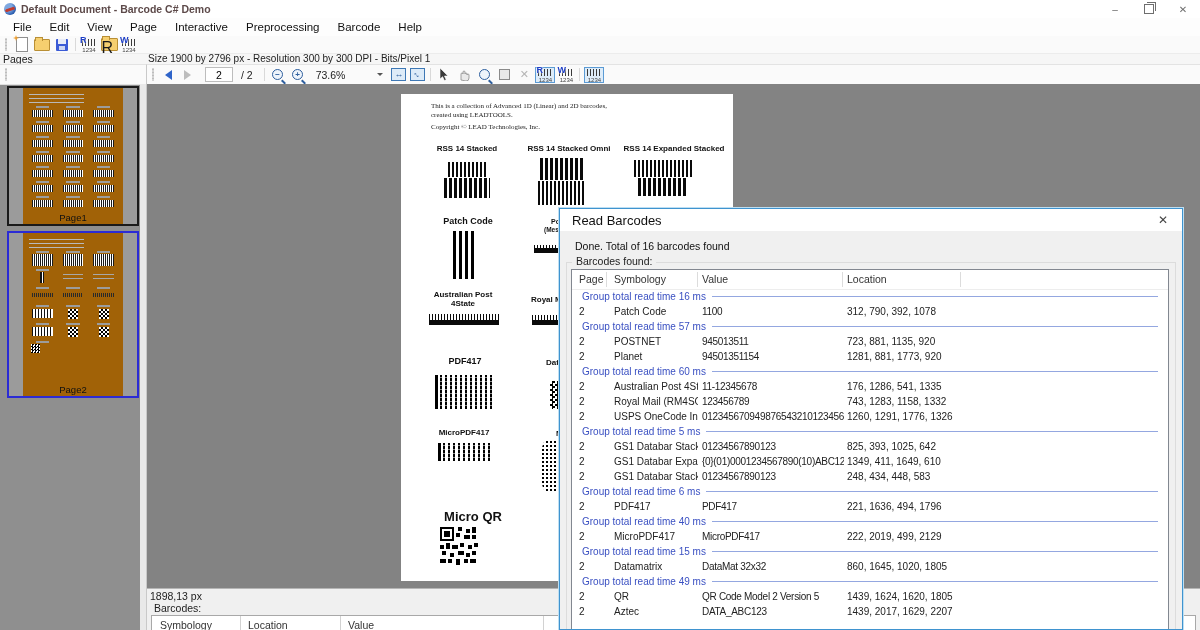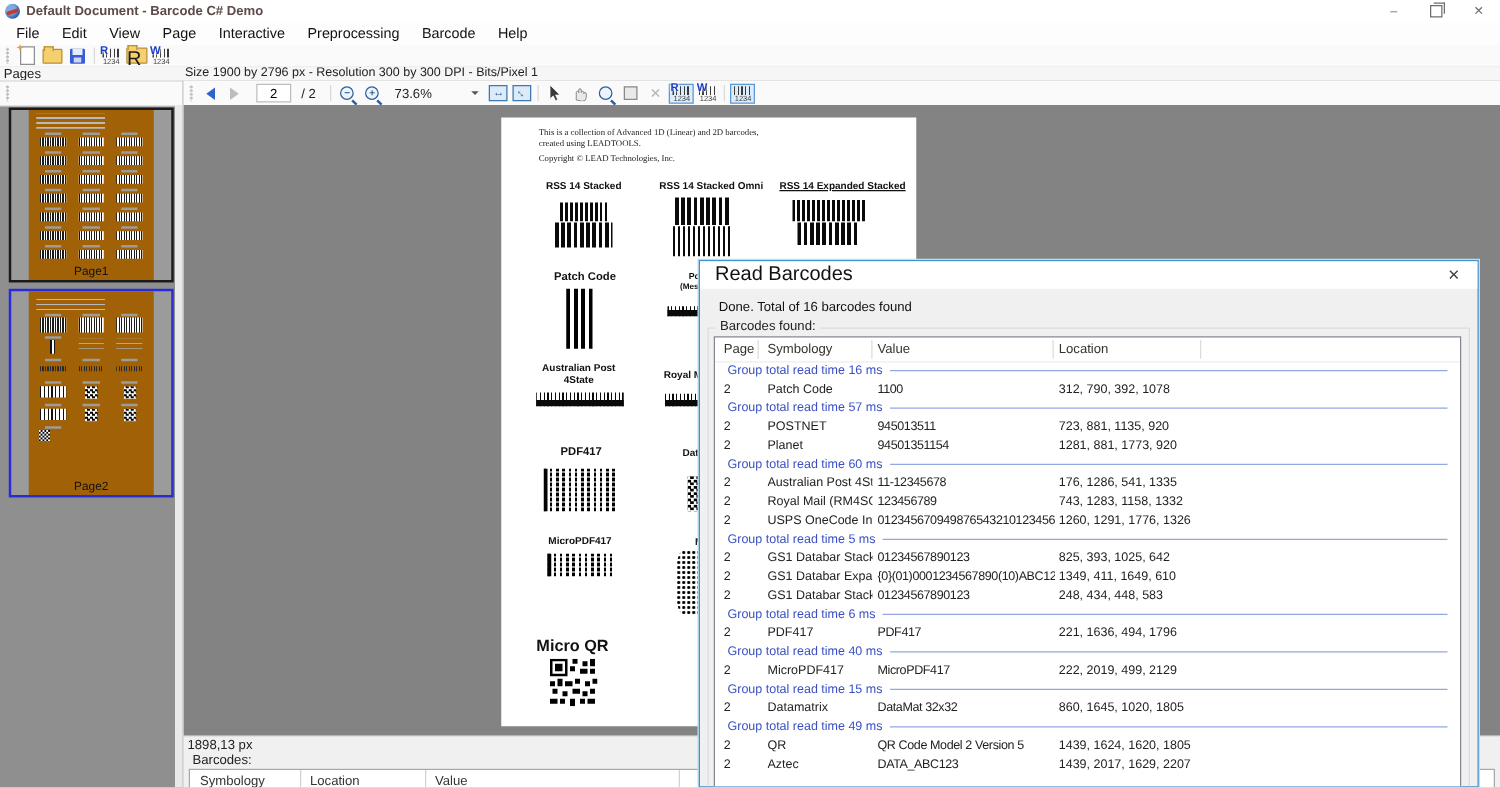--- a/index.html
+++ b/index.html
@@ -113,21 +113,21 @@
   .bp-status{position:absolute;left:3px;top:1px;font-size:10.5px;color:#222;}
   .bp-group{position:absolute;left:7px;top:13px;font-size:10.5px;color:#222;}
   .bp-list{position:absolute;left:4px;right:4px;top:26px;height:30px;background:#fff;border:1px solid #a8a8a8;}
   .bp-col{position:absolute;top:3px;font-size:10.5px;color:#333;}
   .bp-sep{position:absolute;top:0;bottom:14px;width:1px;background:#d2d2d2;}
 
   
   .dialog{position:absolute;left:559px;top:208px;width:624px;height:422px;background:#f0f0f0;
           border:1px solid #3f93cf;box-shadow:0 0 0 1px #bedff2;z-index:10;overflow:hidden;box-sizing:border-box;}
   .dlg-title{height:22px;background:#ffffff;display:flex;align-items:center;}
-  .dlg-title-text{margin-left:12px;font-size:16px;color:#111;}
+  .dlg-title-text{margin-left:12px;font-size:13px;color:#111;}
   .dlg-close{margin-left:auto;margin-right:14px;font-size:12px;color:#444;}
   .dlg-status{position:absolute;left:15px;top:31px;font-size:10.5px;color:#111;}
   .dlg-groupbox{position:absolute;left:6px;right:6px;top:53px;bottom:-10px;border:1px solid #dcdcdc;}
   .dlg-grouplabel{position:absolute;left:12px;top:46px;background:#f0f0f0;padding:0 4px;font-size:10.5px;color:#222;}
   .dlg-list{position:absolute;left:11px;top:60px;width:598px;bottom:-6px;background:#fff;border:1px solid #828790;box-sizing:border-box;}
   .dlg-header{position:relative;height:19px;border-bottom:1px solid #ededed;font-size:10.5px;color:#333;}
   .hcol{position:absolute;top:3px;}
   .hsep{position:absolute;top:2px;bottom:2px;width:1px;background:#dcdcdc;}
   .rowswrap{position:absolute;left:0;right:0;top:19px;bottom:0;overflow:hidden;}
   .grow{height:15px;display:flex;align-items:center;font-size:10px;}
@@ -331,21 +331,21 @@
     </div>
 
     <div class="doc-area">
       <div class="doc-page">
         <span class="doc-serif" style="left:30px;top:8px;">This is a collection of Advanced 1D (Linear) and 2D barcodes,</span>
         <span class="doc-serif" style="left:30px;top:17px;">created using LEADTOOLS.</span>
         <span class="doc-serif" style="left:30px;top:29px;">Copyright © LEAD Technologies, Inc.</span>
 
         <span class="bc-label" style="left:16px;top:50px;width:100px;">RSS 14 Stacked</span>
         <span class="bc-label" style="left:118px;top:50px;width:100px;">RSS 14 Stacked Omni</span>
-        <span class="bc-label" style="left:216px;top:50px;width:114px;text-decoration:underline;">RSS 14 Expanded Stacked</span>
+        <span class="bc-label" style="left:216px;top:50px;width:114px;">RSS 14 Expanded Stacked</span>
 
         <span style="left:43px;top:68px;width:46px;height:36px;">
           <span class="stripesA" style="left:4px;top:0;width:38px;height:15px;"></span>
           <span class="stripesB" style="left:0;top:16px;width:46px;height:20px;"></span>
         </span>
         <span style="left:137px;top:64px;width:48px;height:47px;">
           <span class="stripesB" style="left:2px;top:0;width:44px;height:22px;"></span>
           <span class="stripesA" style="left:0;top:23px;width:48px;height:24px;"></span>
         </span>
         <span style="left:233px;top:66px;width:58px;height:36px;">
@@ -371,21 +371,21 @@
         <span class="bc-label" style="left:145px;top:264px;">Data</span>
         <span class="pdfblk" style="left:34px;top:281px;width:58px;height:34px;"></span>
         <span class="checker" style="left:149px;top:287px;width:13px;height:28px;"></span>
 
         <span class="bc-label" style="left:13px;top:334px;width:100px;">MicroPDF417</span>
         <span class="pdfblk" style="left:37px;top:349px;width:52px;height:18px;"></span>
 
         <span class="bc-label" style="left:155px;top:335px;">M</span>
         <span class="dots" style="left:140px;top:346px;width:22px;height:52px;"></span>
 
-        <span class="bc-label" style="left:7px;top:415px;width:100px;font-size:13px;">Micro QR</span>
+        <span class="bc-label" style="left:22px;top:415px;width:100px;font-size:13px;">Micro QR</span>
         <svg style="left:39px;top:433px;" width="38" height="38" viewBox="0 0 19 19">
           <rect x="0" y="0" width="7" height="7" fill="#000"></rect>
             <rect x="1" y="1" width="5" height="5" fill="#fff"></rect>
             <rect x="2" y="2" width="3" height="3" fill="#000"></rect>
           <rect x="9" y="0" width="2" height="2" fill="#000"></rect>
             <rect x="13" y="1" width="2" height="2" fill="#000"></rect>
             <rect x="16" y="0" width="2" height="3" fill="#000"></rect>
           <rect x="8" y="3" width="2" height="2" fill="#000"></rect>
             <rect x="12" y="4" width="3" height="2" fill="#000"></rect>
             <rect x="16" y="4" width="2" height="2" fill="#000"></rect>

